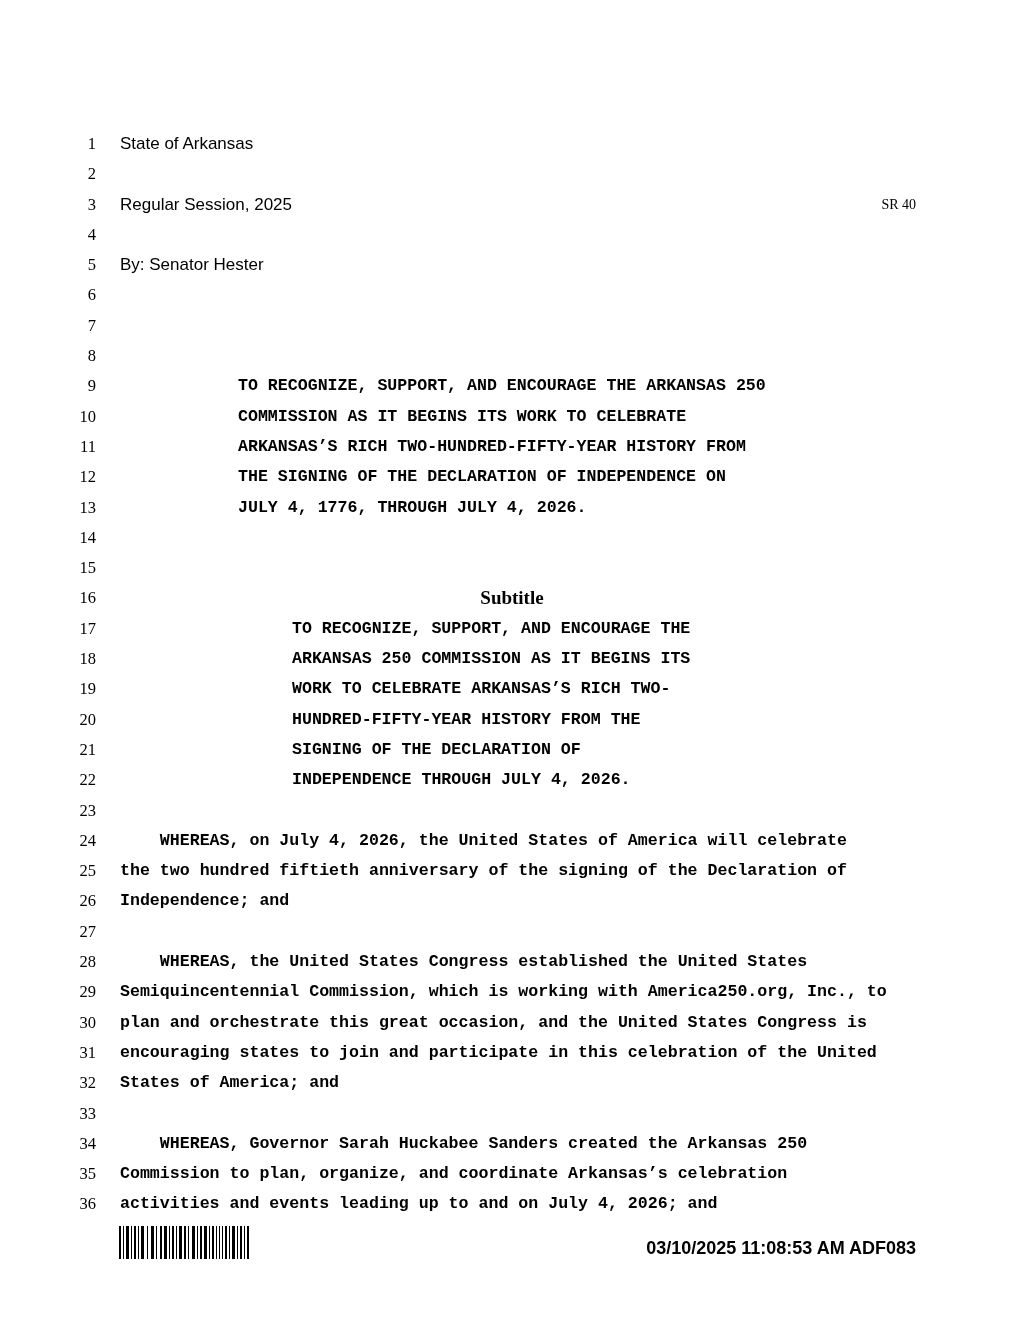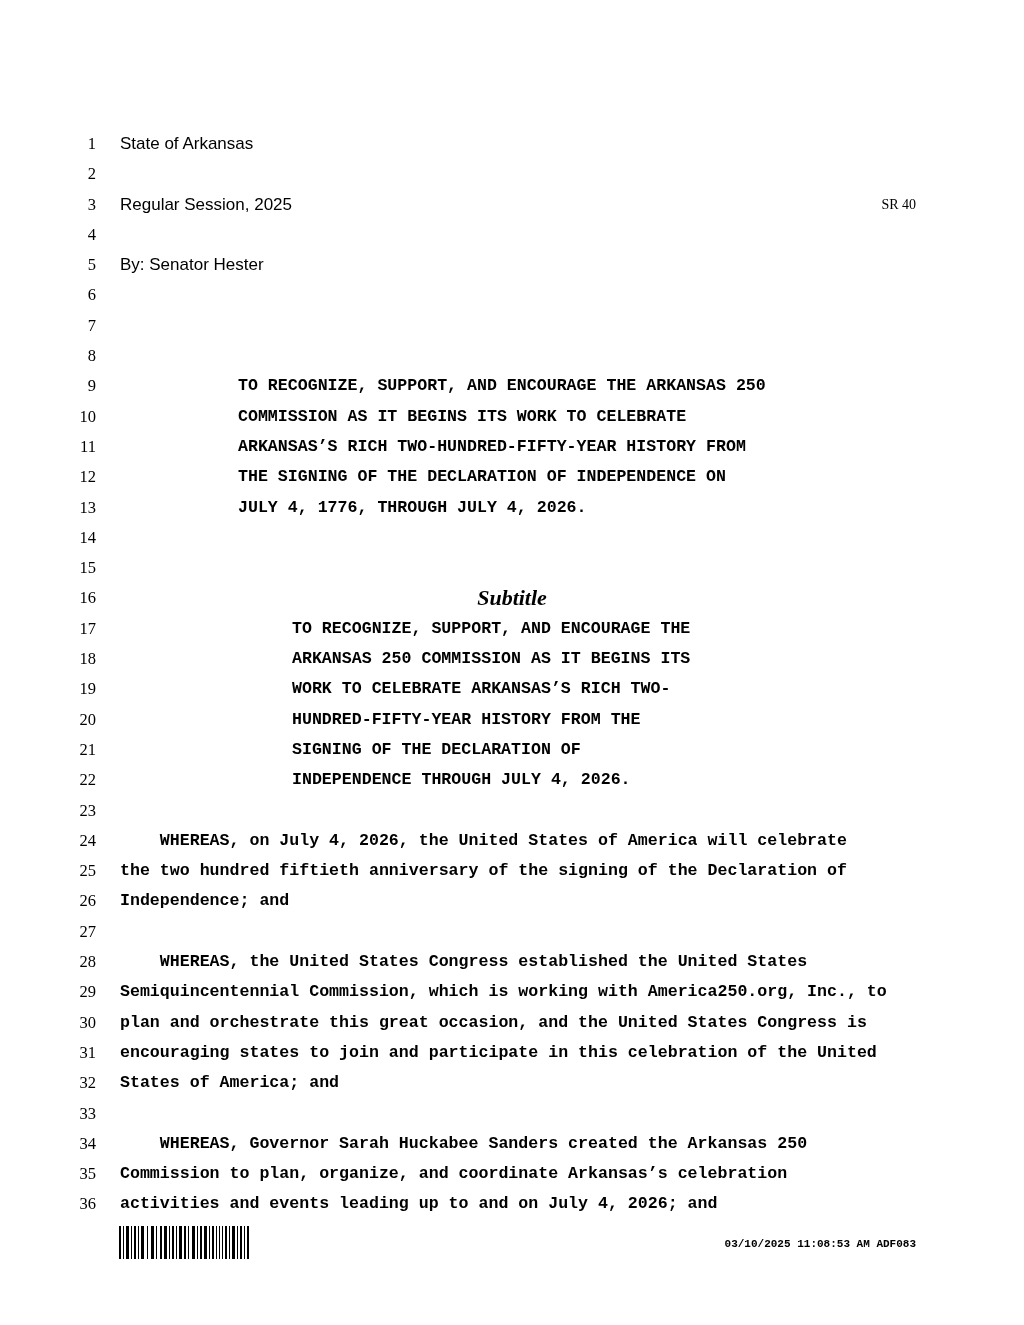--- a/index.html
+++ b/index.html
@@ -68,22 +68,21 @@
   
   .t-head {
     font-family: "Liberation Serif", serif;
     font-weight: bold;
     font-size: 24px;
     text-align: center;
     left: 120px;
     right: 120px;
   }
   .t-head.sub {
-    font-size: 22px;
-    font-style: italic;
+    font-size: 19px;
   }
 
   
   .bill-no {
     position: absolute;
     right: 108px;
     line-height: 30.3px;
     font-family: "Liberation Serif", serif;
     font-size: 14px;
   }
@@ -100,23 +99,23 @@
     top: 1226px;
     width: 131px;
     height: 33px;
   }
   .footer-barcode svg { display: block; }
 
   .footer-stamp {
     position: absolute;
     right: 108px;
     top: 1238px;
-    font-family: Liberation Mono, monospace;
+    font-family: Liberation Sans, sans-serif;
     font-weight: bold;
-    font-size: 11px;
+    font-size: 18px;
     white-space: pre;
   }
 </style>
 </head>
 <body>
 
 <div class="page">
 
   <div class="lines">
 

